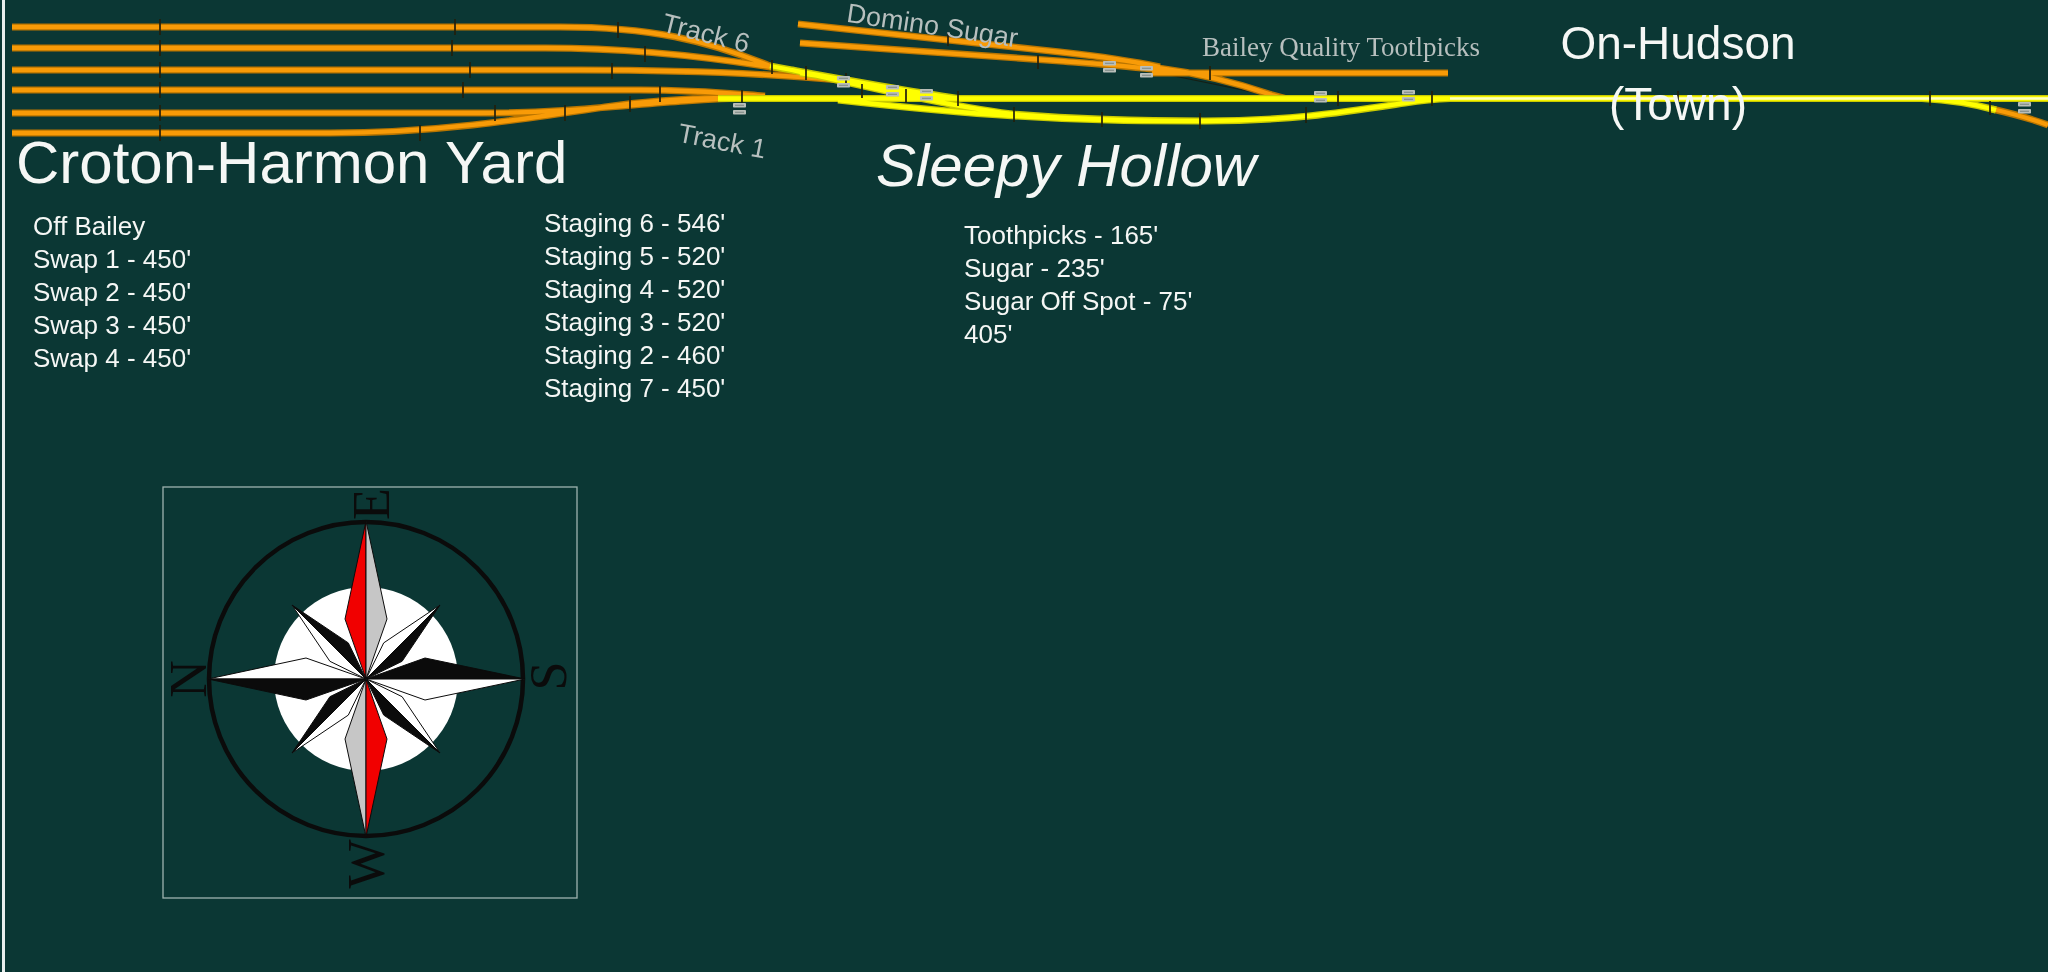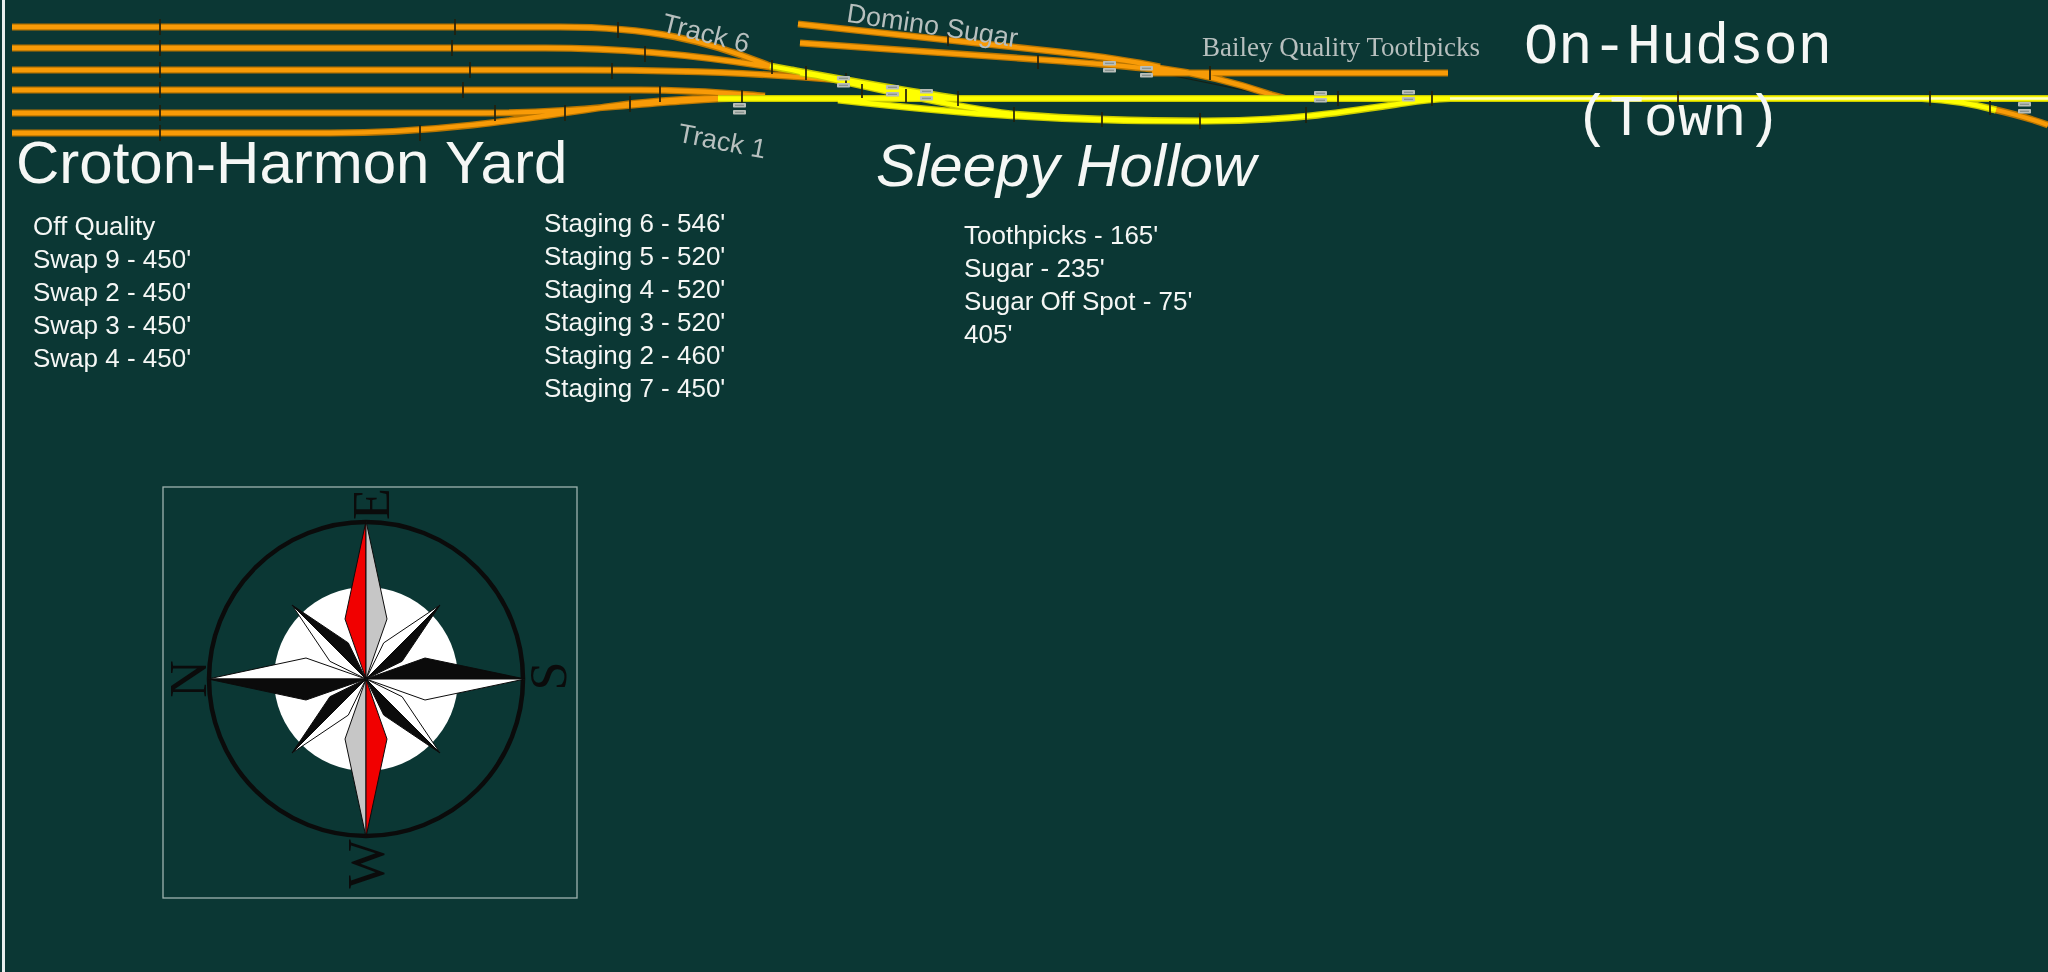--- a/index.html
+++ b/index.html
@@ -13,21 +13,21 @@
   }
   html,body{margin:0;padding:0;}
   .stage{position:relative;width:2048px;height:972px;background:var(--bg);
     overflow:hidden;font-family:"Liberation Sans",sans-serif;}
   .stage svg{position:absolute;left:0;top:0;}
   .big-title{position:absolute;color:var(--text_white);font-size:60px;line-height:1;white-space:nowrap;}
   .list{position:absolute;color:var(--text_white);font-size:26px;line-height:33px;white-space:nowrap;}
   .tlabel{position:absolute;color:var(--label_gray);font-size:27px;line-height:1;
     white-space:nowrap;transform-origin:left top;}
   .onhudson{position:absolute;left:1476px;top:20px;width:404px;text-align:center;
-    color:var(--text_white);font-size:57px;line-height:1;font-family:Liberation Mono, monospace;}
+    color:var(--text_white);font-size:46px;line-height:1;}
   .onhudson .l2{margin-top:15px;}
   
   .o-out{fill:none;stroke:var(--track_orange_edge);stroke-width:7;}
   .o-in{fill:none;stroke:var(--track_orange);stroke-width:4.3;}
   .y-out{fill:none;stroke:var(--track_yellow_edge);stroke-width:7;}
   .y-in{fill:none;stroke:var(--track_yellow);stroke-width:4.3;}
   .y-pale{fill:none;stroke:var(--track_yellow_pale);stroke-width:2.6;}
   .ticks{fill:none;stroke:var(--tick);stroke-width:1.7;}
   .thin{fill:none;stroke:rgba(25,22,8,0.75);stroke-width:1.1;}
   .tag{fill:var(--tag_fill);}
@@ -182,22 +182,22 @@
     </g>
   </svg>
 
   <div class="tlabel" style="left:666px;top:10px;transform:rotate(14deg);">Track 6</div>
   <div class="tlabel" style="left:681px;top:120px;transform:rotate(11deg);">Track 1</div>
   <div class="tlabel" style="left:849px;top:0px;transform:rotate(8.5deg);">Domino Sugar</div>
   <div class="tlabel" style="left:1202px;top:34px;font-family:Liberation Serif, serif;">Bailey Quality Tootlpicks</div>
 
   <div class="big-title" style="left:16px;top:133px;">Croton-Harmon Yard</div>
   <div class="list" style="left:33px;top:210px;">
-    <div>Off Quality</div>
-    <div>Swap 9 - 450'</div>
+    <div>Off Bailey</div>
+    <div>Swap 1 - 450'</div>
     <div>Swap 2 - 450'</div>
     <div>Swap 3 - 450'</div>
     <div>Swap 4 - 450'</div>
   </div>
   <div class="list" style="left:544px;top:207px;">
     <div>Staging 6 - 546'</div>
     <div>Staging 5 - 520'</div>
     <div>Staging 4 - 520'</div>
     <div>Staging 3 - 520'</div>
     <div>Staging 2 - 460'</div>

